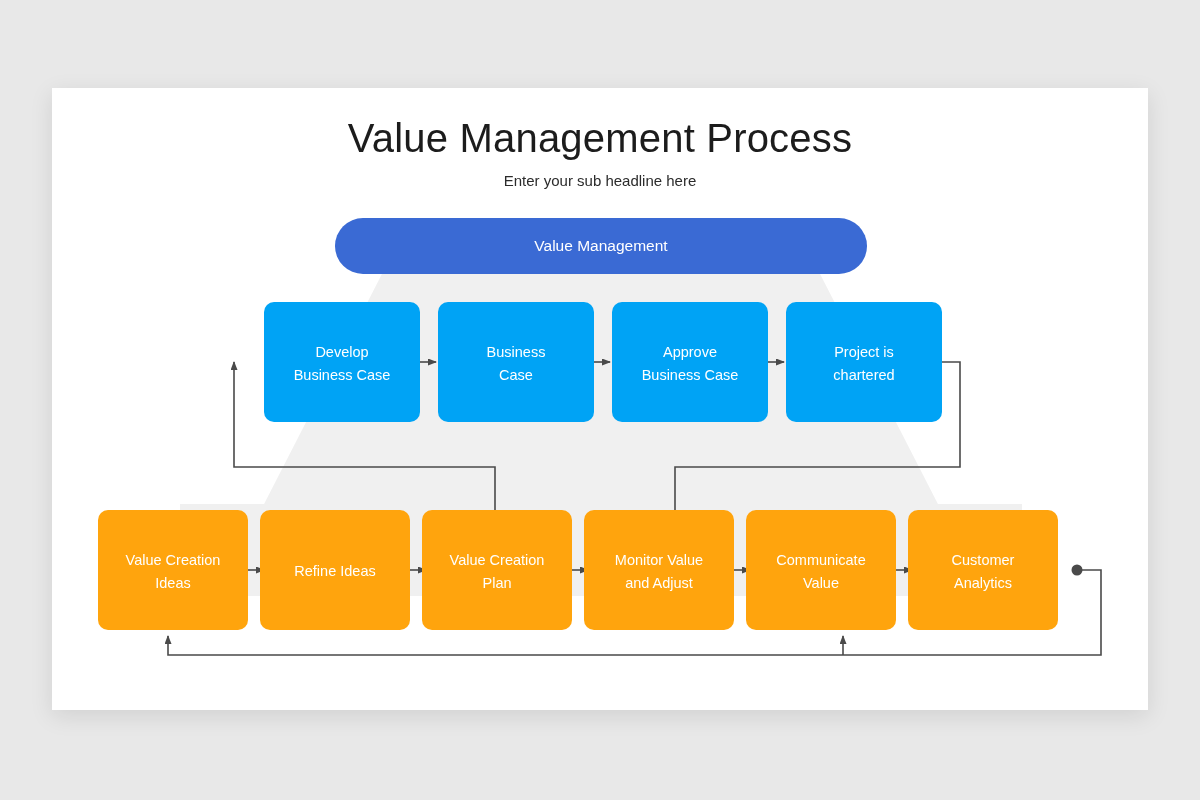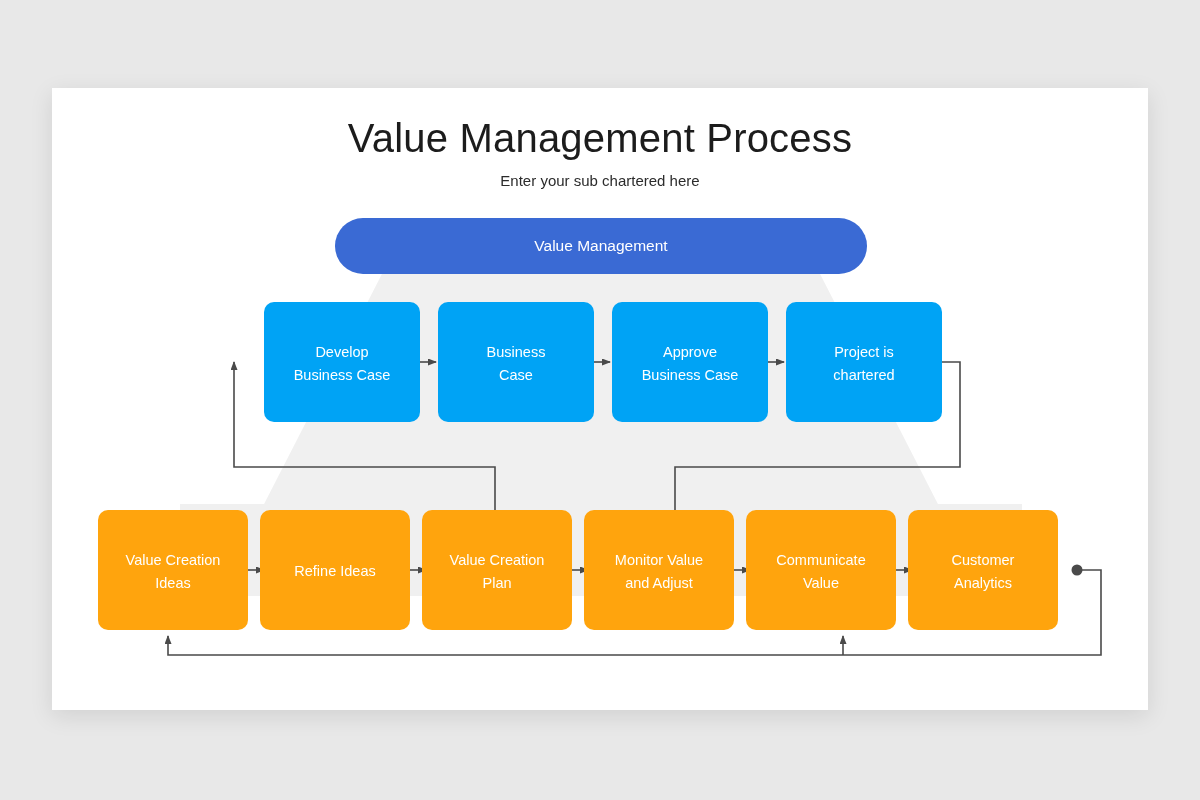--- a/index.html
+++ b/index.html
@@ -71,21 +71,21 @@
   }
 </style>
 </head>
 <body>
 
 <div id="root">
 
   <div class="slide-card">
 
     <div class="slide-title">Value Management Process</div>
-    <div class="slide-subtitle">Enter your sub chartered here</div>
+    <div class="slide-subtitle">Enter your sub headline here</div>
 
     <svg class="diagram" viewBox="0 0 1096 622">
 
       <defs>
         <marker id="arrowhead" markerWidth="9" markerHeight="7" refX="8" refY="3.5" orient="auto" markerUnits="userSpaceOnUse">
           <path d="M0,0 L9,3.5 L0,7 Z" fill="#4a4a4a"></path>
         </marker>
       </defs>
 
       <polygon points="332,182 766,182 890,424 208,424" fill="#f0f0f0"></polygon>

